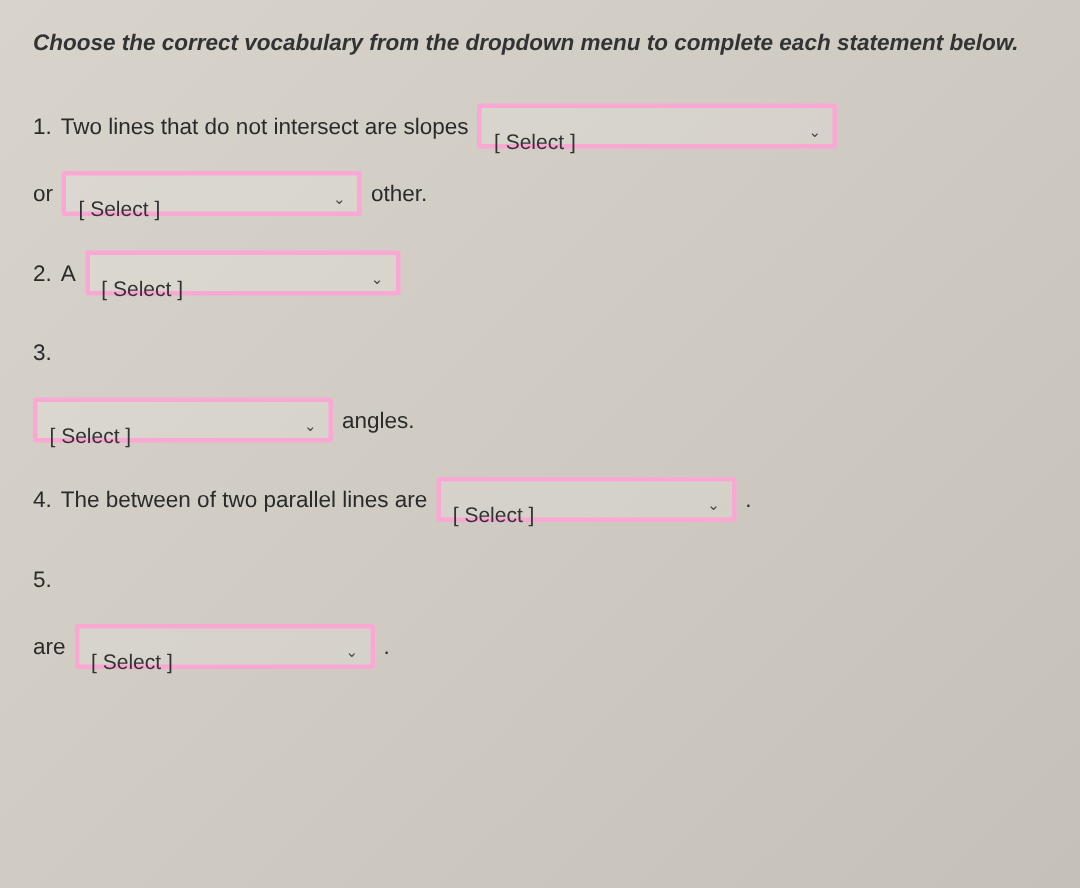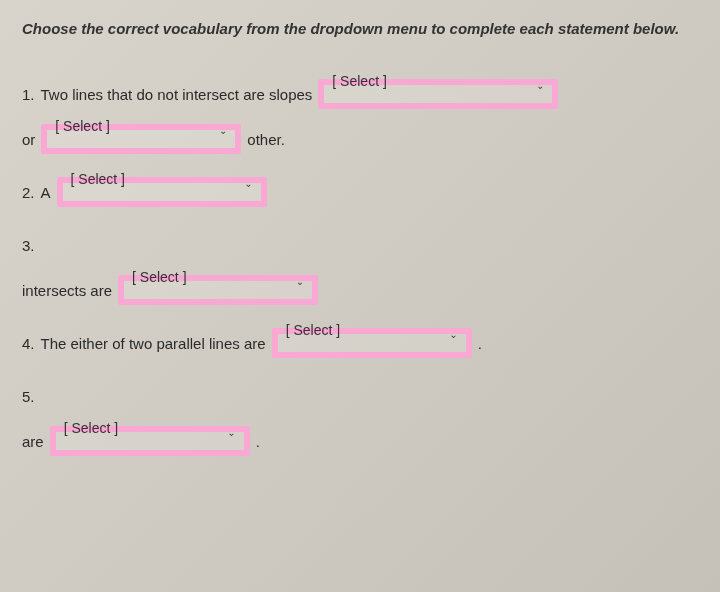--- a/index.html
+++ b/index.html
@@ -10,41 +10,41 @@
       font-family: Arial, Helvetica, sans-serif;
       padding: 18px 22px;
       color: #2a2a2a;
       overflow: hidden;
     }
     .instructions {
       font-weight: bold;
       font-style: italic;
       font-size: 15px;
       line-height: 1.5;
-      margin-bottom: 34px;
+      margin-bottom: 24px;
       color: #333;
     }
     .question {
       font-size: 15px;
       line-height: 2.6;
       margin-bottom: 14px;
       color: #2a2a2a;
     }
     .question-row {
       display: flex;
       align-items: center;
       flex-wrap: wrap;
       gap: 6px;
       margin-bottom: 6px;
     }
     .select-box {
       display: inline-flex;
-      align-items: flex-end;
+      align-items: flex-start;
       justify-content: space-between;
-      border: 6px solid #f9a8d4;
+      border: 3px solid #f9a8d4;
       background: rgba(255,255,255,0.15);
       padding: 4px 8px;
       font-size: 14px;
       color: #333;
       cursor: pointer;
       height: 30px;
       border-radius: 2px;
     }
     .select-box.wide { width: 240px; }
     .select-box.mid { width: 200px; }
@@ -89,32 +89,32 @@
       <span class="chevron">⌄</span>
     </div>
   </div>
 </div>
 
 <div class="question">
   <div class="question-row">
     <span class="txt">3.</span>
   </div>
   <div class="question-row">
-    <span class="txt">intersects are</span>
     <div class="select-box narrow">
       <span>[ Select ]</span>
       <span class="chevron">⌄</span>
     </div>
+    <span class="txt">angles.</span>
   </div>
 </div>
 
 <div class="question">
   <div class="question-row">
     <span class="txt">4.</span>
-    <span class="txt">The either of two parallel lines are</span>
+    <span class="txt">The between of two parallel lines are</span>
     <div class="select-box narrow">
       <span>[ Select ]</span>
       <span class="chevron">⌄</span>
     </div>
     <span class="txt">.</span>
   </div>
 </div>
 
 <div class="question">
   <div class="question-row">

